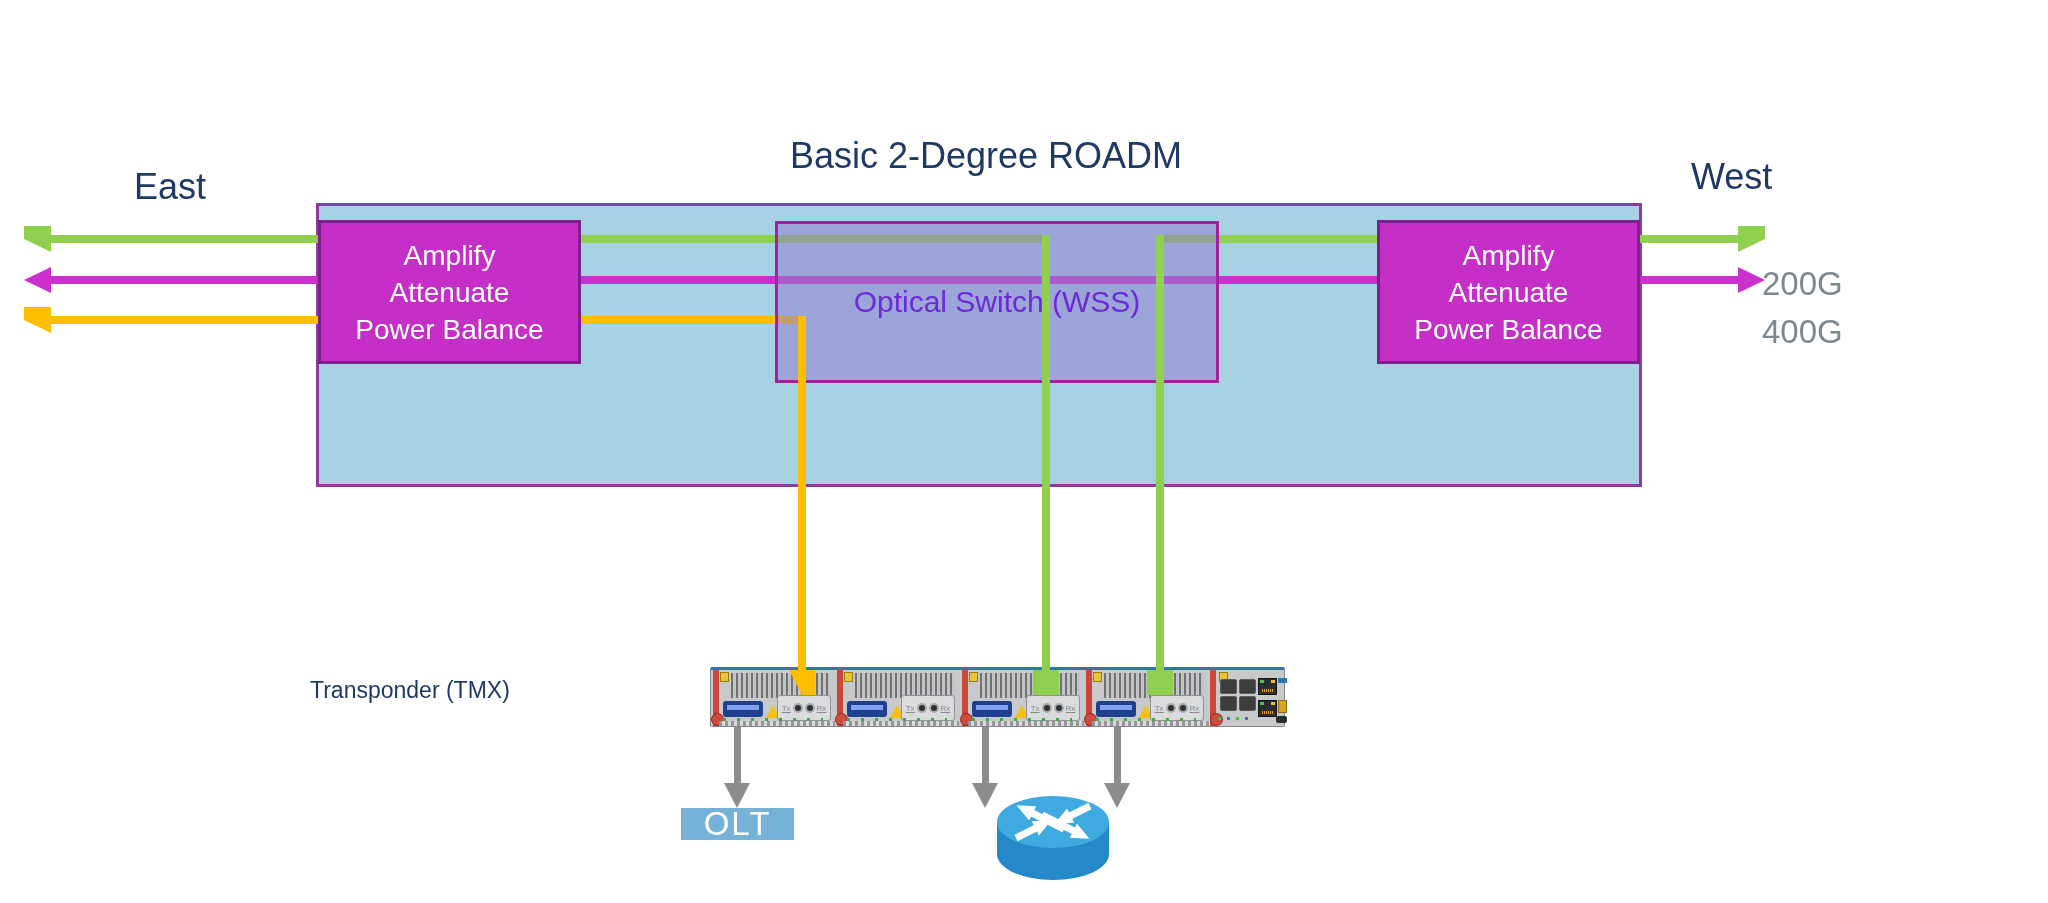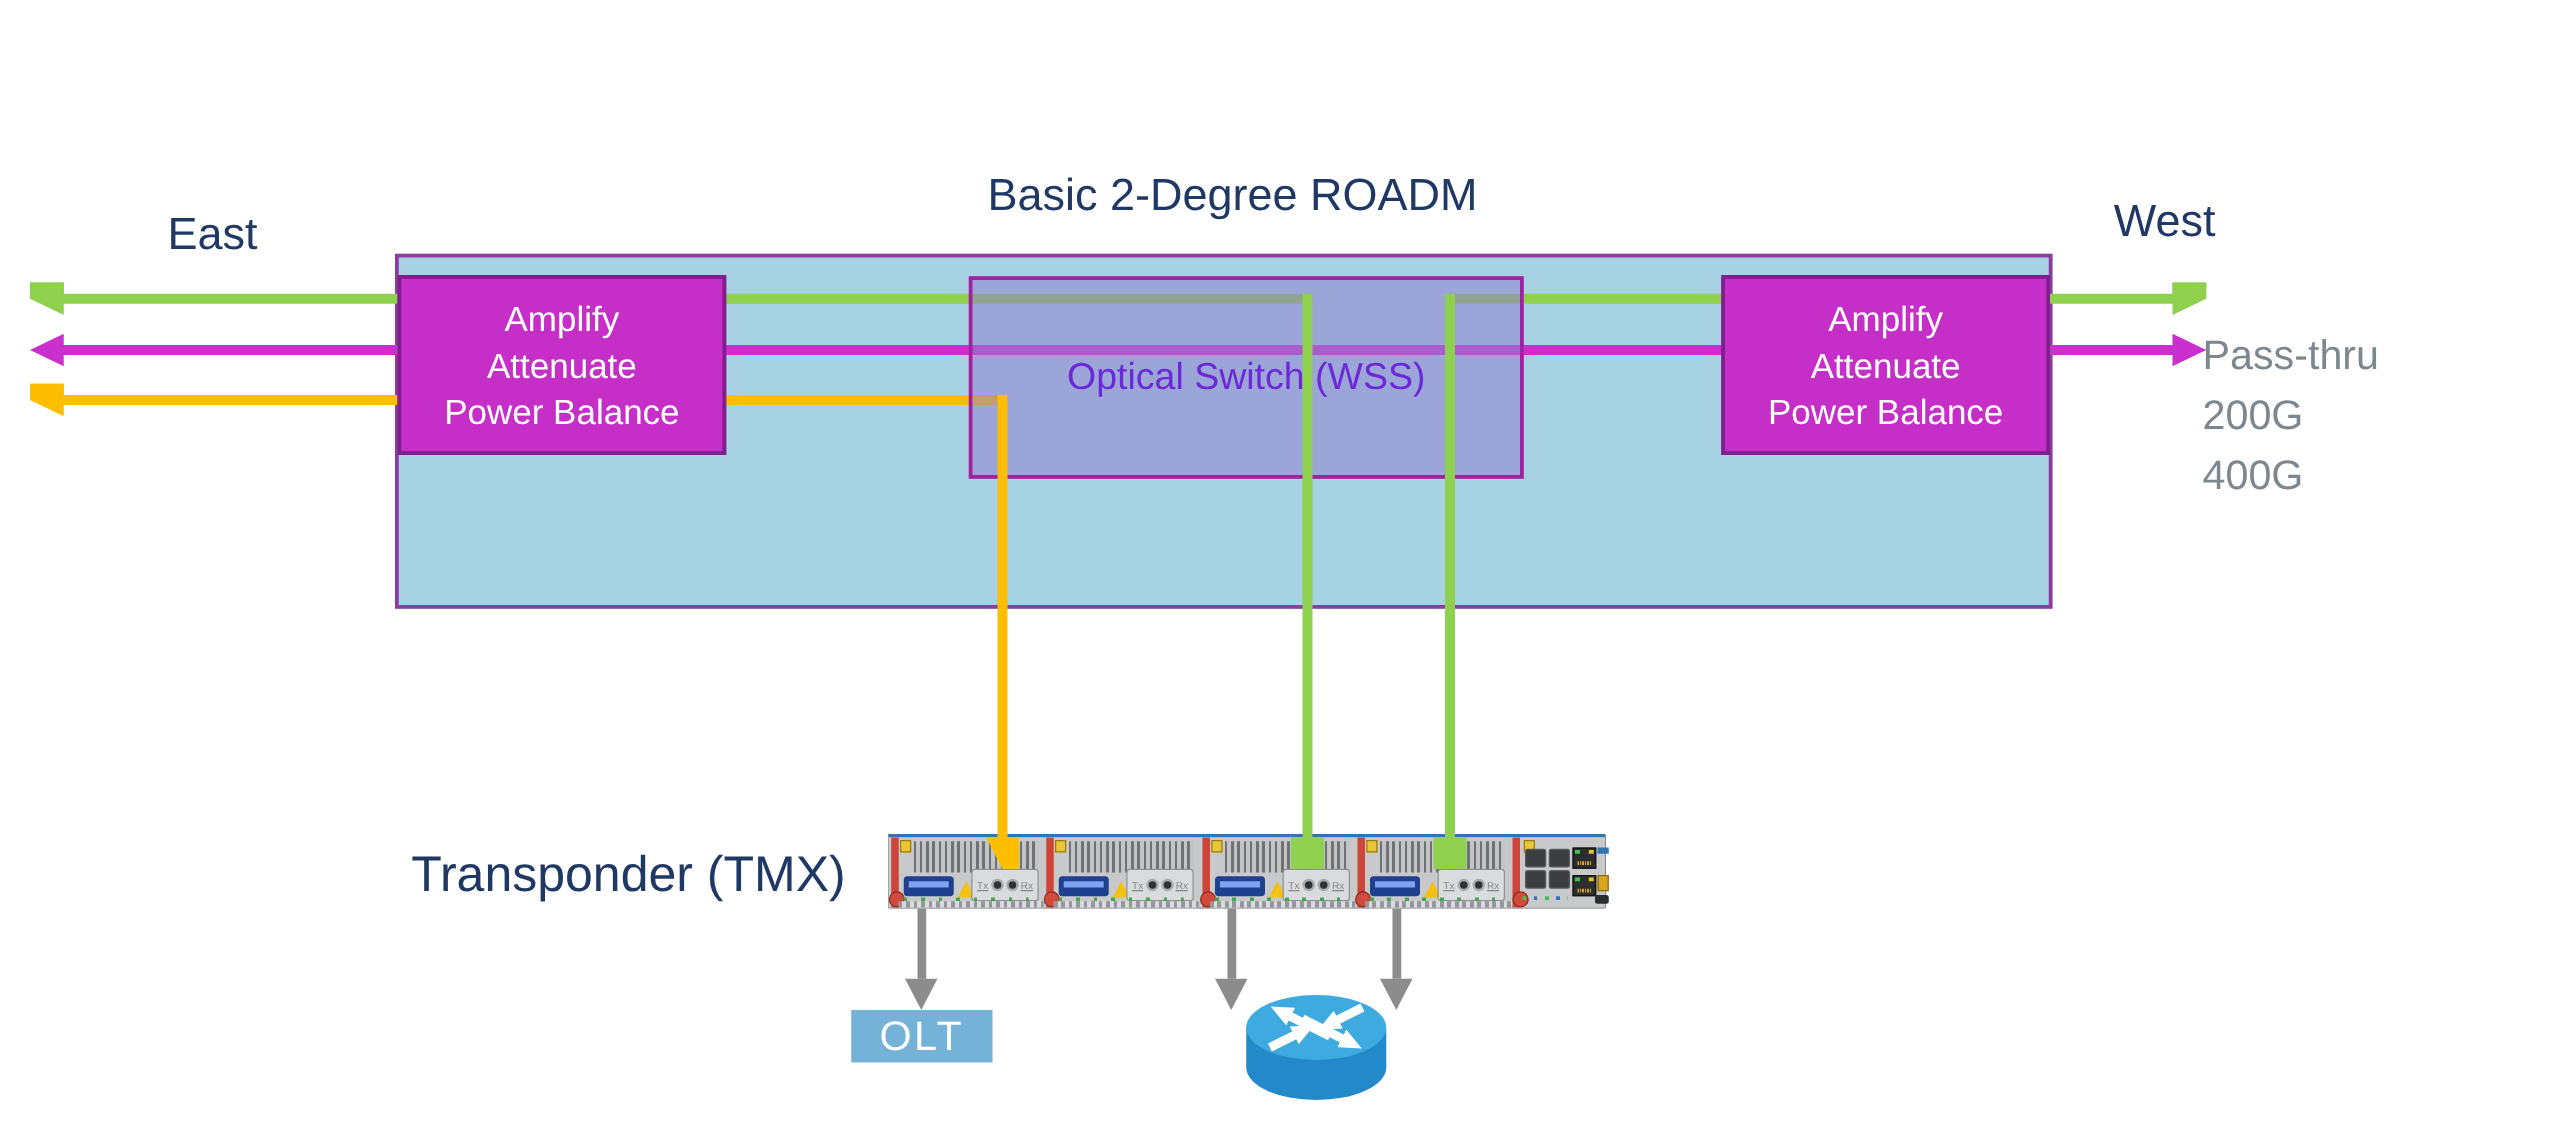--- a/index.html
+++ b/index.html
@@ -7,21 +7,21 @@
   body { font-family: "Liberation Sans", "DejaVu Sans", sans-serif; }
   #canvas { position:relative; width:2048px; height:903px; background:#ffffff; overflow:hidden; }
 
   .abs { position:absolute; }
 
   
   .navy-label { color:#1F3864; font-size:36px; line-height:1.1; white-space:nowrap; }
   #title { left:660px; top:136px; width:652px; text-align:center; }
   #east-label { left:134px; top:167px; }
   #west-label { left:1691px; top:157px; }
-  #tmx-label { left:329px; top:678px; font-size:40px; }
+  #tmx-label { left:310px; top:678px; font-size:23px; }
 
   
   #roadm-box { left:316px; top:203px; width:1326px; height:284px;
     background:#A7D2E4; border:3px solid #8E3A9E; z-index:1; }
 
   
   #wss-box { left:775px; top:221px; width:444px; height:162px;
     background:rgba(148,128,204,0.55); border:3px solid #A3209F; z-index:3;
     display:flex; align-items:center; justify-content:center; }
   #wss-box .wss-text { color:#6d28d9; font-size:30px; }
@@ -93,21 +93,21 @@
   #ctrl .rj45 .pins  { position:absolute; left:3px; bottom:2px; width:11px; height:3px;
     background:repeating-linear-gradient(90deg,#D9A520 0 1px,#2B2D2F 1px 2px); }
   #ctrl .gold { position:absolute; left:68px; top:30px; width:9px; height:13px; background:#D9A520; border:1px solid #8a6a12; }
   #ctrl .mini { position:absolute; left:66px; top:46px; width:11px; height:7px; background:#2B2D2F; border-radius:2px; }
   #ctrl .bluetag { position:absolute; left:68px; top:8px; width:9px; height:5px; background:#2E75B6; }
   #ctrl .ledrow { position:absolute; left:8px; top:47px; width:36px; height:3px;
     background:repeating-linear-gradient(90deg,#44C14F 0 3px,transparent 3px 9px,#2E75B6 9px 12px,transparent 12px 18px); }
   #chassis .corner-tab { position:absolute; right:2px; top:1px; width:14px; height:6px; background:#2E75B6; }
 
   
-  #olt-box { left:681px; top:808px; width:113px; height:42px; background:#74B2D7; z-index:2;
+  #olt-box { left:681px; top:808px; width:113px; height:32px; background:#74B2D7; z-index:2;
     display:flex; align-items:center; justify-content:center; }
   #olt-box span { color:#ffffff; font-size:33px; letter-spacing:2px; }
 
   
   #router { left:990px; top:792px; z-index:2; }
 </style>
 </head>
 <body>
 
 <div id="canvas">
@@ -146,21 +146,20 @@
     <span>Attenuate</span>
     <span>Power Balance</span>
   </div>
   <div class="abs amp-box" id="amp-right">
     <span>Amplify</span>
     <span>Attenuate</span>
     <span>Power Balance</span>
   </div>
 
   <div class="abs" id="passthru">
-    <div>Pass-thru</div>
     <div>200G</div>
     <div>400G</div>
   </div>
 
   <div class="abs navy-label" id="tmx-label">Transponder (TMX)</div>
 
   <div class="abs" id="chassis">
     <div class="corner-tab"></div>
 
     <div class="card" style="left:0px">

